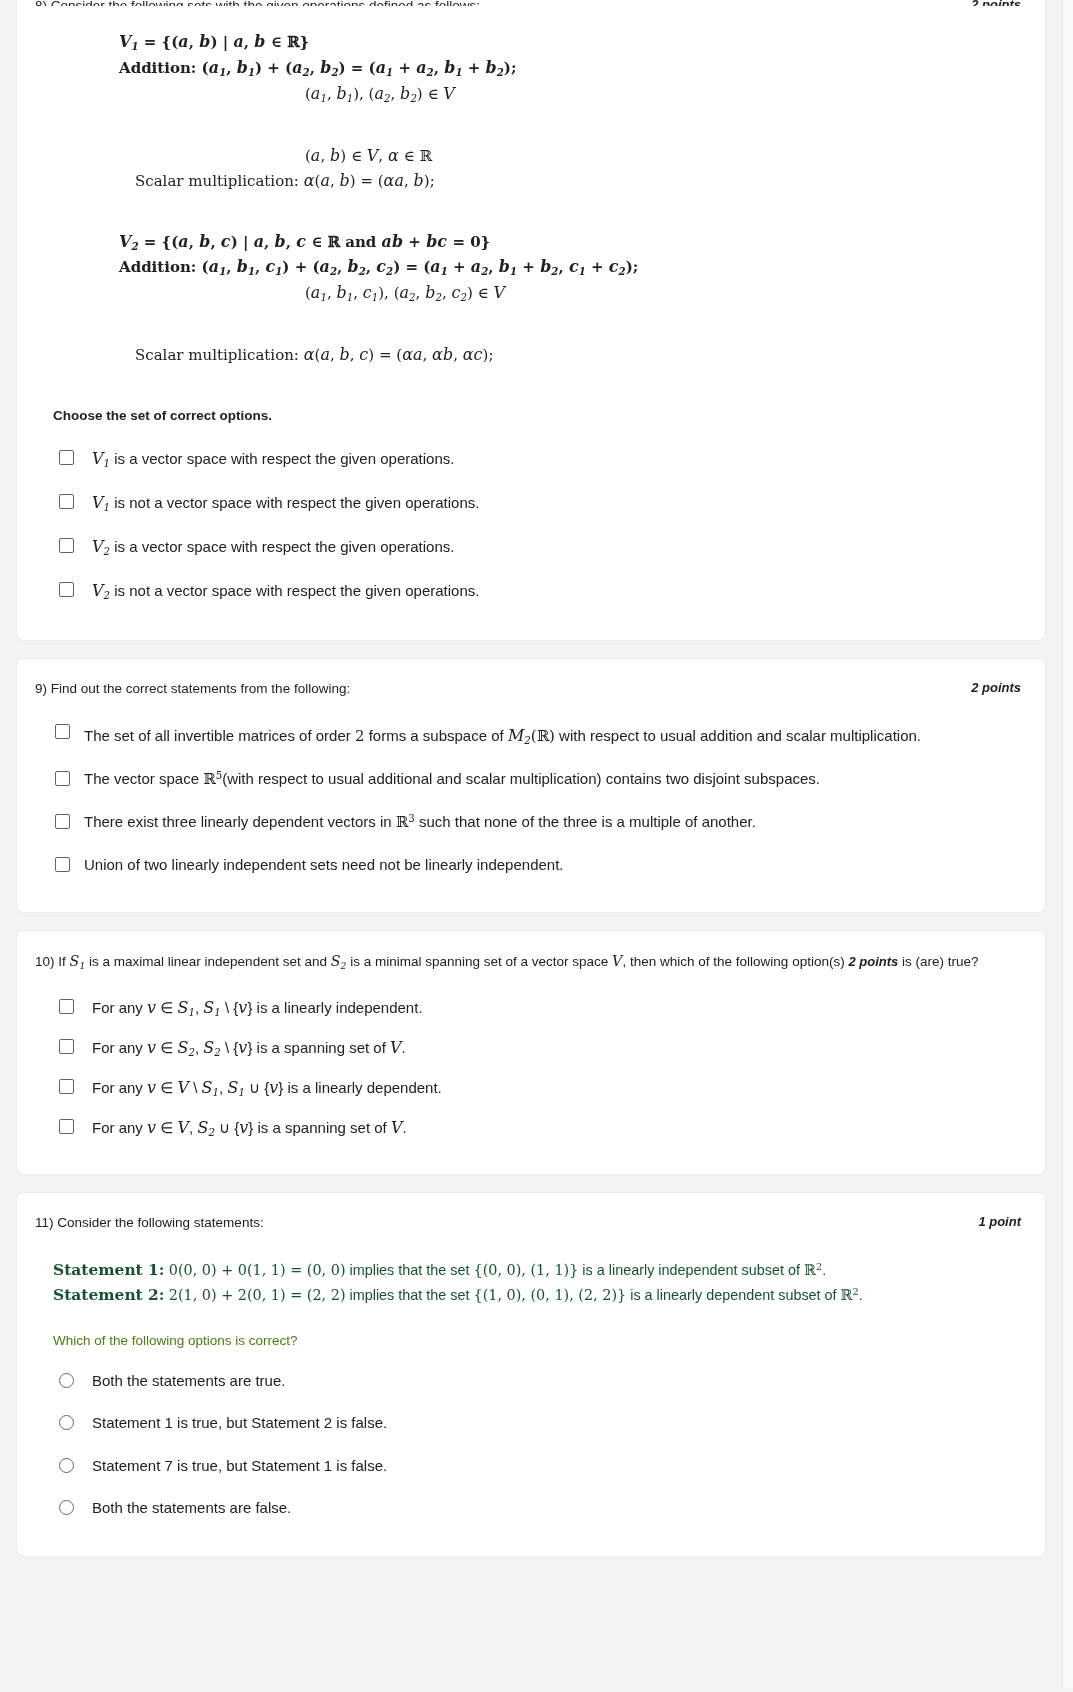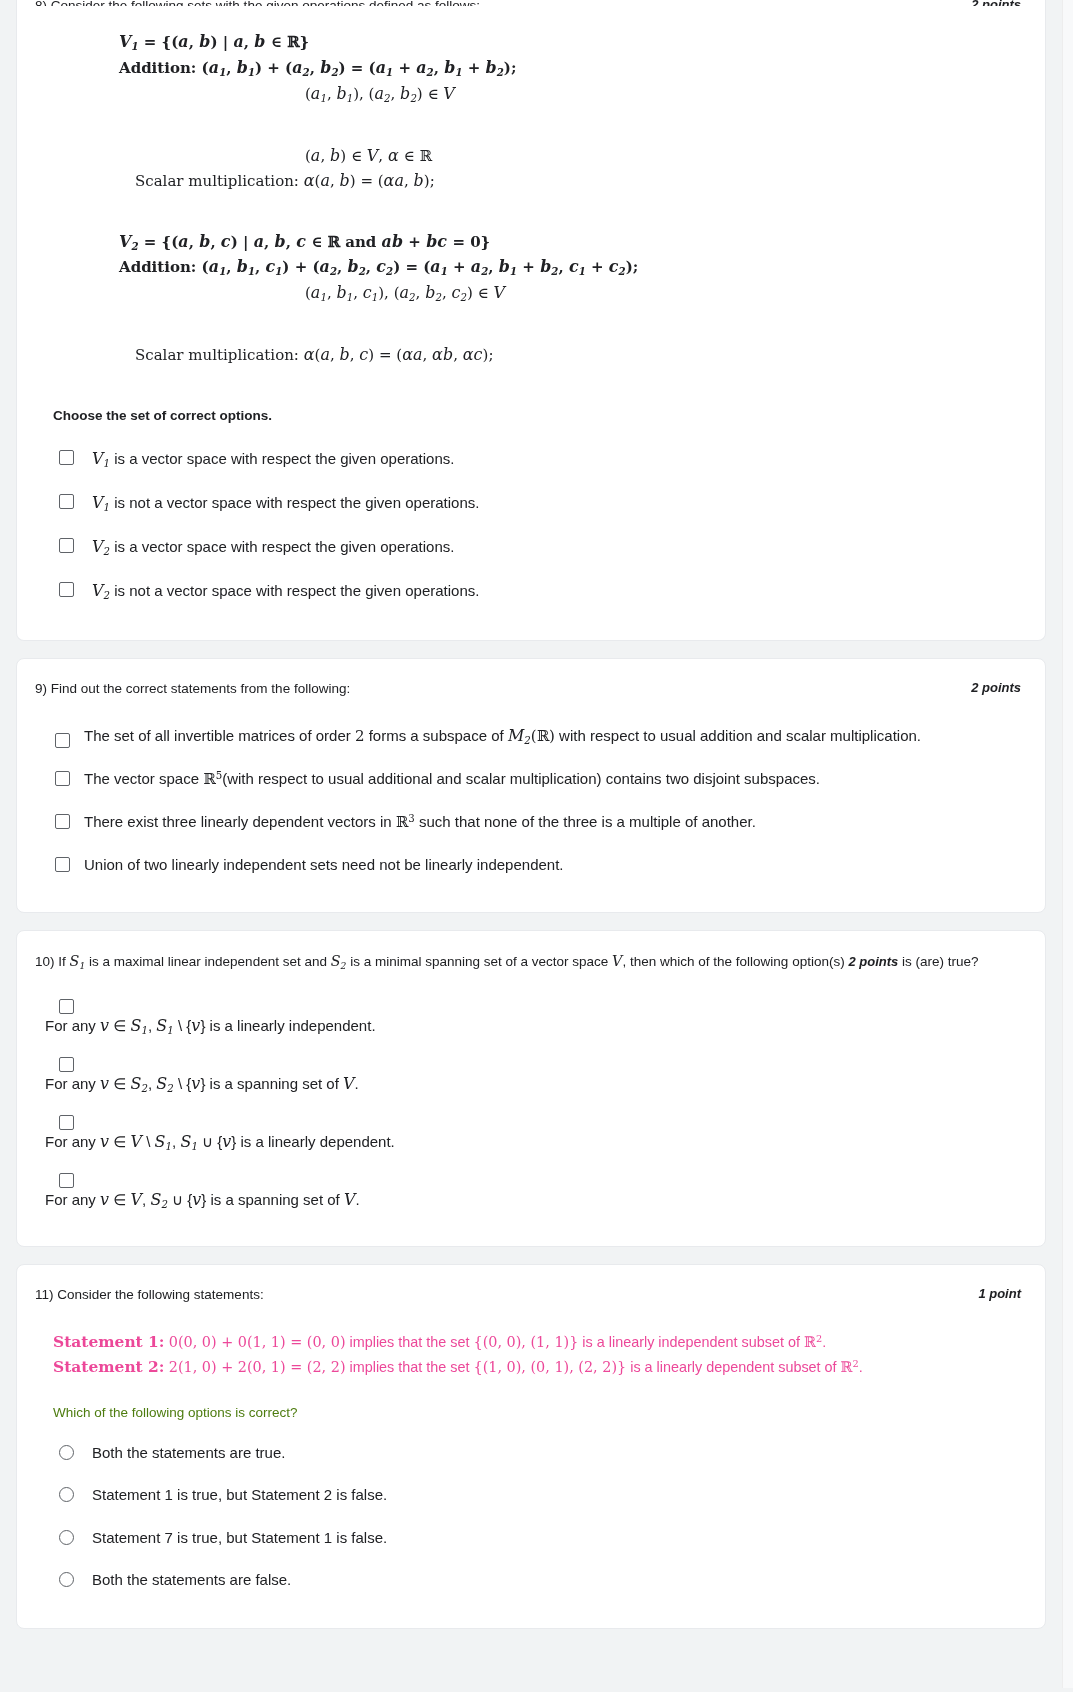--- a/index.html
+++ b/index.html
@@ -113,21 +113,21 @@
 
   .opts { margin-top: 14px; }
   .opt {
     display: flex;
     align-items: flex-start;
     padding: 10px 0 10px 10px;
     font-size: 15px;
     color: #202124;
     line-height: 1.5;
   }
-  .opt.compact { padding: 8px 0 8px 10px; flex-direction: column; }
+  .opt.compact { padding: 8px 0 8px 10px; }
 
   .cbox {
     flex: 0 0 auto;
     width: 15px; height: 15px;
     border: 1.6px solid #5f6368;
     border-radius: 2px;
     background: #fff;
     margin: 3px 18px 0 14px;
     cursor: pointer;
   }
@@ -141,21 +141,21 @@
     cursor: pointer;
   }
   .otext { flex: 1 1 auto; }
 
   
   .opt.q9 .cbox { margin-left: 10px; margin-right: 14px; }
 
   .stmts {
     margin: 26px 0 0 18px;
     font-size: 15px;
-    color: #ec4899;
+    color: #14532d;
     line-height: 1.45;
   }
   .stmt { margin-bottom: 3px; }
   .stlabel {
     font-family: "DejaVu Serif", "Liberation Serif", serif;
     font-weight: bold;
     font-size: 1.03em;
   }
   .stbody { font-size: 0.96em; }
 
@@ -256,21 +256,21 @@
 
   <div class="card" style="padding-top:20px;">
     <div class="qhead">
       <span class="qnum">9)</span>
       <span>Find out the correct statements from the following:</span>
       <span class="points">2 points</span>
     </div>
 
     <div class="opts" style="margin-top:16px;">
 
-      <div class="opt q9" style="align-items:flex-end;">
+      <div class="opt q9" style="align-items:flex-start;">
         <span class="cbox" style="margin-top:0;"></span>
         <span class="otext">
           The set of all invertible matrices of order <span class="mu">2</span> forms a subspace of <span class="m">M</span><sub class="ms">2</sub><span class="mu">(</span><span class="bb">ℝ</span><span class="mu">)</span> with respect to usual addition and scalar multiplication.
         </span>
       </div>
 
       <div class="opt q9">
         <span class="cbox"></span>
         <span class="otext">
           The vector space <span class="bb">ℝ</span><sup class="ms">5</sup>(with respect to usual additional and scalar multiplication) contains two disjoint subspaces.

